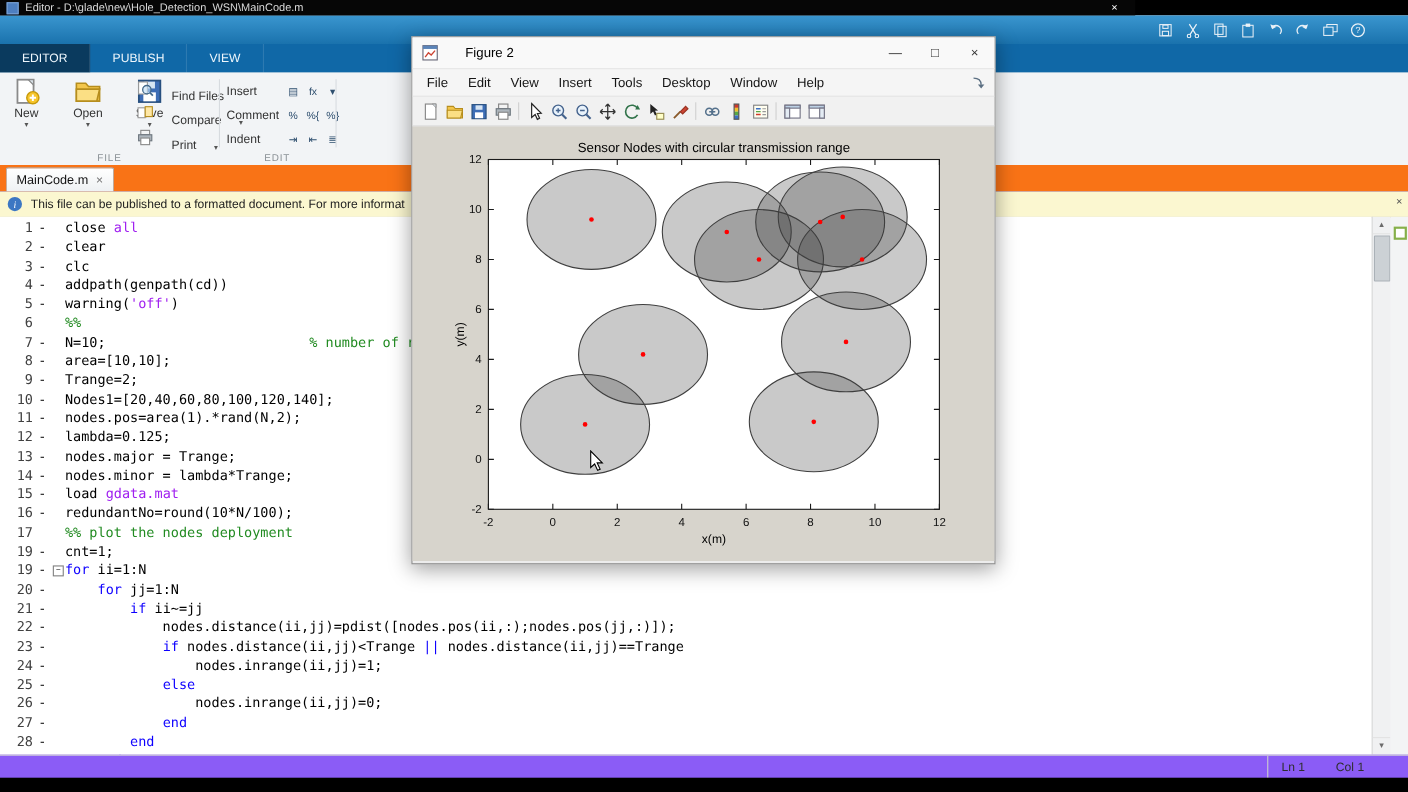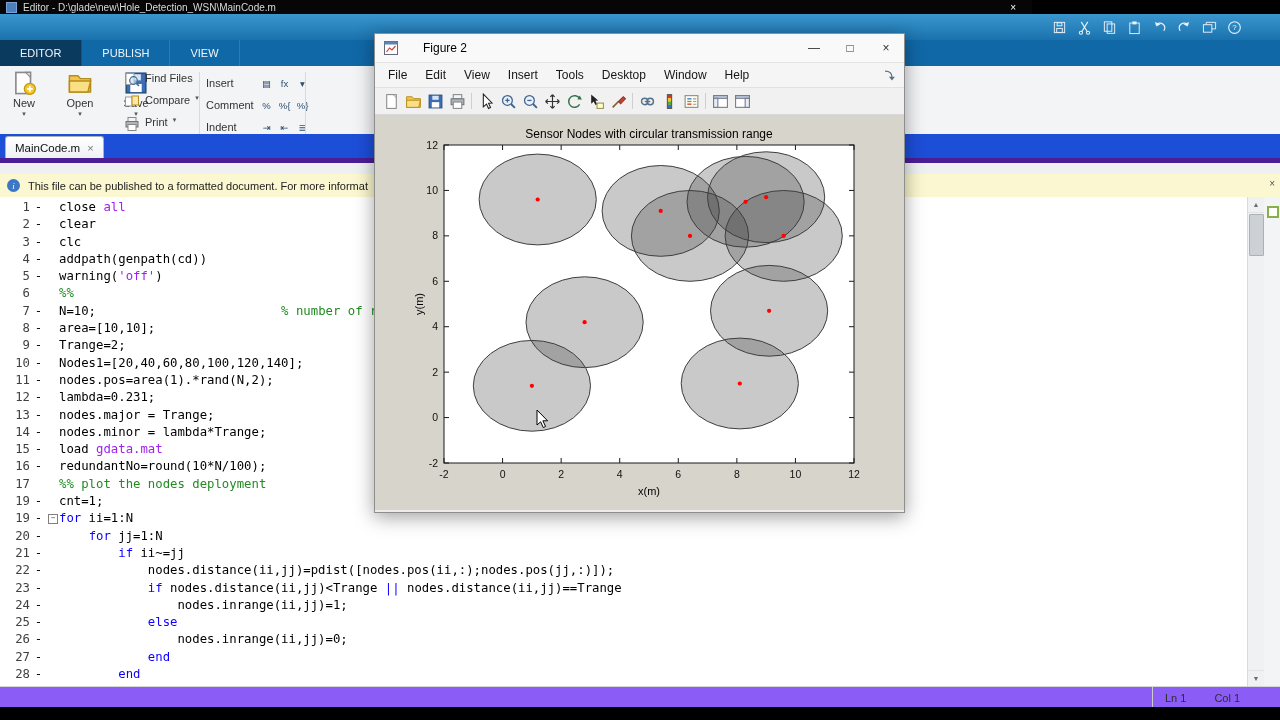--- a/index.html
+++ b/index.html
@@ -25,32 +25,32 @@
   .rtab.active{background:#0a3a5e;font-weight:normal}
 
   
   #ribbon{position:absolute;left:0;top:66px;width:1280px;height:84px;background:#f2f4f6;border-bottom:1px solid #c9cfd4}
   #bigbtns{position:absolute;left:6px;top:3px;display:flex;gap:20px}
   .bigbtn{width:36px;text-align:center}
   .bicon{height:28px;display:flex;align-items:center;justify-content:center}
   .blabel{font-size:11px;color:#333;line-height:13px}
   .bcaret{font-size:7px;color:#555;line-height:7px}
   #stackbtns{position:absolute;left:124px;top:6px}
-  .smallbtn{display:flex;align-items:flex-start;gap:5px;height:22px}
+  .smallbtn{display:flex;align-items:flex-end;gap:16px;height:22px}
   .slabel{font-size:11px;color:#333;white-space:nowrap}
   .scaret{font-size:7px;color:#555}
   #editrows{position:absolute;left:206px;top:6px}
   .erow{display:flex;align-items:center;height:22px;gap:3px}
   .elabel{width:48px;font-size:11px;color:#333;margin-right:2px}
   .ebox{min-width:15px;height:15px;display:flex;align-items:center;justify-content:center;font-size:9.5px;color:#2f4f6f}
   .secdiv{position:absolute;top:6px;bottom:16px;width:1px;background:#d7dbdf}
   .seclabel{position:absolute;bottom:2px;text-align:center;font-size:9px;color:#8b9196;letter-spacing:.8px}
 
   
-  #doctabs{position:absolute;left:0;top:134px;width:1280px;height:24px;background:#1d4ed8;border-bottom:5px solid #4c1d95}
+  #doctabs{position:absolute;left:0;top:150px;width:1280px;height:24px;background:#f97316;border-bottom:5px solid #4c1d95}
   .dtab{position:absolute;left:5px;top:2px;height:21px;background:linear-gradient(#ffffff,#eef1f3);border:1px solid #a9b3ba;border-bottom:none;border-radius:3px 3px 0 0;display:flex;align-items:center;padding:0 9px;font-size:11.5px;color:#111;gap:7px}
   .dtclose{color:#777;font-size:11px}
   #infobar{position:absolute;left:0;top:174px;width:1280px;height:23px;background:#fbf7d0;border-bottom:1px solid #d9d3a5;display:flex;align-items:center;font-size:11px;color:#222}
   .info-ico{width:13px;height:13px;border-radius:50%;background:#3c77c3;color:#fff;font-size:9px;font-style:italic;font-family:"Liberation Serif",serif;display:flex;align-items:center;justify-content:center;margin:0 8px 0 7px}
   #info-close{position:absolute;right:5px;top:4px;color:#555;font-size:10px}
 
   
   #editor{position:absolute;left:0;top:197px;width:1247px;height:489px;background:#fff;overflow:hidden;padding-top:2px}
   .cl{display:flex;height:17.3px;font-family:"DejaVu Sans Mono","Liberation Mono",monospace;font-size:12.3px;line-height:17.3px;white-space:pre}
   .ln{width:30px;text-align:right;color:#404040;flex:none}
@@ -275,21 +275,21 @@
       <div class="cl"><span class="ln">2</span><span class="dash">-</span><span class="fold"></span><span class="codetxt"><span class="c-k">clear</span></span></div>
       <div class="cl"><span class="ln">3</span><span class="dash">-</span><span class="fold"></span><span class="codetxt"><span class="c-k">clc</span></span></div>
       <div class="cl"><span class="ln">4</span><span class="dash">-</span><span class="fold"></span><span class="codetxt"><span class="c-k">addpath(genpath(cd))</span></span></div>
       <div class="cl"><span class="ln">5</span><span class="dash">-</span><span class="fold"></span><span class="codetxt"><span class="c-k">warning(</span><span class="c-s">'off'</span><span class="c-k">)</span></span></div>
       <div class="cl"><span class="ln">6</span><span class="dash"></span><span class="fold"></span><span class="codetxt"><span class="c-c">%%</span></span></div>
       <div class="cl"><span class="ln">7</span><span class="dash">-</span><span class="fold"></span><span class="codetxt"><span class="c-k">N=10;                         </span><span class="c-c">% number of r</span></span></div>
       <div class="cl"><span class="ln">8</span><span class="dash">-</span><span class="fold"></span><span class="codetxt"><span class="c-k">area=[10,10];</span></span></div>
       <div class="cl"><span class="ln">9</span><span class="dash">-</span><span class="fold"></span><span class="codetxt"><span class="c-k">Trange=2;</span></span></div>
       <div class="cl"><span class="ln">10</span><span class="dash">-</span><span class="fold"></span><span class="codetxt"><span class="c-k">Nodes1=[20,40,60,80,100,120,140];</span></span></div>
       <div class="cl"><span class="ln">11</span><span class="dash">-</span><span class="fold"></span><span class="codetxt"><span class="c-k">nodes.pos=area(1).*rand(N,2);</span></span></div>
-      <div class="cl"><span class="ln">12</span><span class="dash">-</span><span class="fold"></span><span class="codetxt"><span class="c-k">lambda=0.231;</span></span></div>
+      <div class="cl"><span class="ln">12</span><span class="dash">-</span><span class="fold"></span><span class="codetxt"><span class="c-k">lambda=0.125;</span></span></div>
       <div class="cl"><span class="ln">13</span><span class="dash">-</span><span class="fold"></span><span class="codetxt"><span class="c-k">nodes.major = Trange;</span></span></div>
       <div class="cl"><span class="ln">14</span><span class="dash">-</span><span class="fold"></span><span class="codetxt"><span class="c-k">nodes.minor = lambda*Trange;</span></span></div>
       <div class="cl"><span class="ln">15</span><span class="dash">-</span><span class="fold"></span><span class="codetxt"><span class="c-k">load </span><span class="c-s">gdata.mat</span></span></div>
       <div class="cl"><span class="ln">16</span><span class="dash">-</span><span class="fold"></span><span class="codetxt"><span class="c-k">redundantNo=round(10*N/100);</span></span></div>
       <div class="cl"><span class="ln">17</span><span class="dash"></span><span class="fold"></span><span class="codetxt"><span class="c-c">%% plot the nodes deployment</span></span></div>
       <div class="cl"><span class="ln">19</span><span class="dash">-</span><span class="fold"></span><span class="codetxt"><span class="c-k">cnt=1;</span></span></div>
       <div class="cl"><span class="ln">19</span><span class="dash">-</span><span class="fold"><span class="foldbox">−</span></span><span class="codetxt"><span class="c-b">for</span><span class="c-k"> ii=1:N</span></span></div>
       <div class="cl"><span class="ln">20</span><span class="dash">-</span><span class="fold"></span><span class="codetxt"><span class="c-k">    </span><span class="c-b">for</span><span class="c-k"> jj=1:N</span></span></div>
       <div class="cl"><span class="ln">21</span><span class="dash">-</span><span class="fold"></span><span class="codetxt"><span class="c-k">        </span><span class="c-b">if</span><span class="c-k"> ii~=jj</span></span></div>
       <div class="cl"><span class="ln">22</span><span class="dash">-</span><span class="fold"></span><span class="codetxt"><span class="c-k">            nodes.distance(ii,jj)=pdist([nodes.pos(ii,:);nodes.pos(jj,:)]);</span></span></div>

